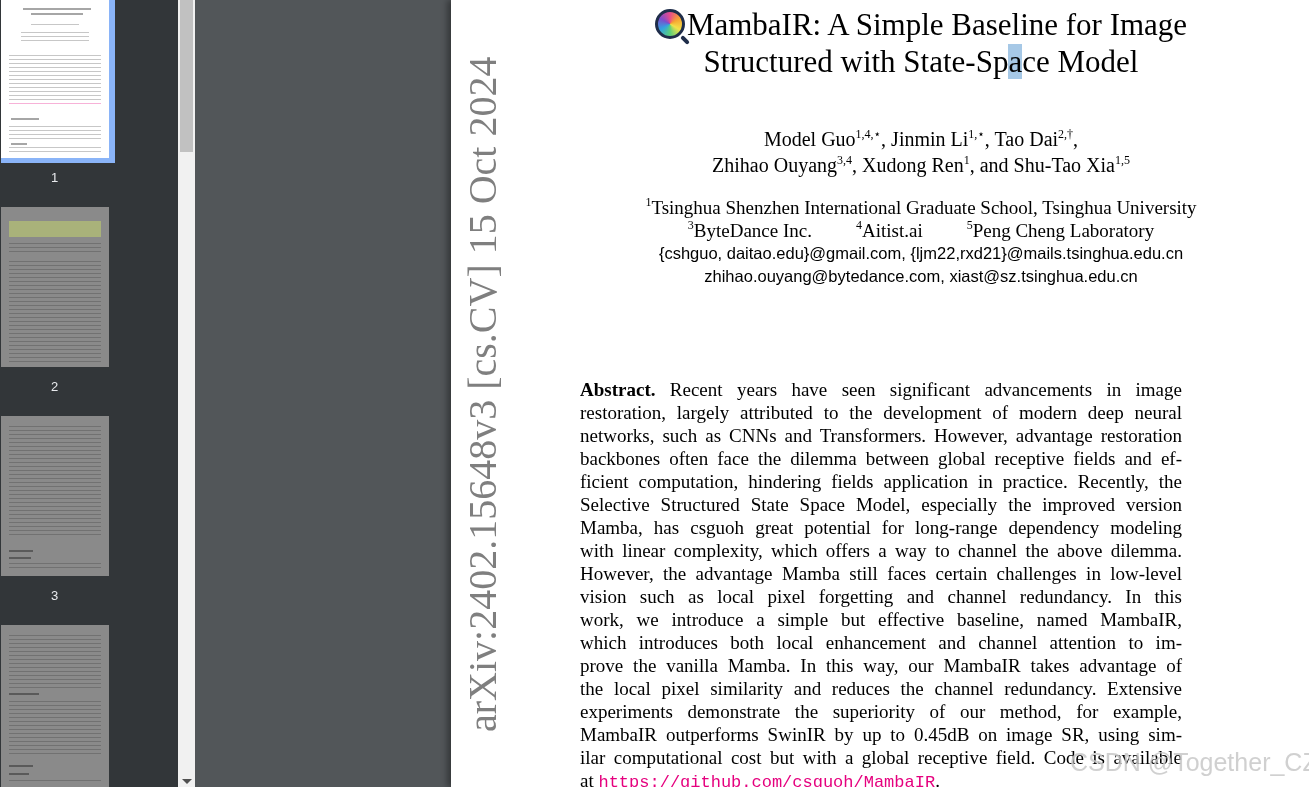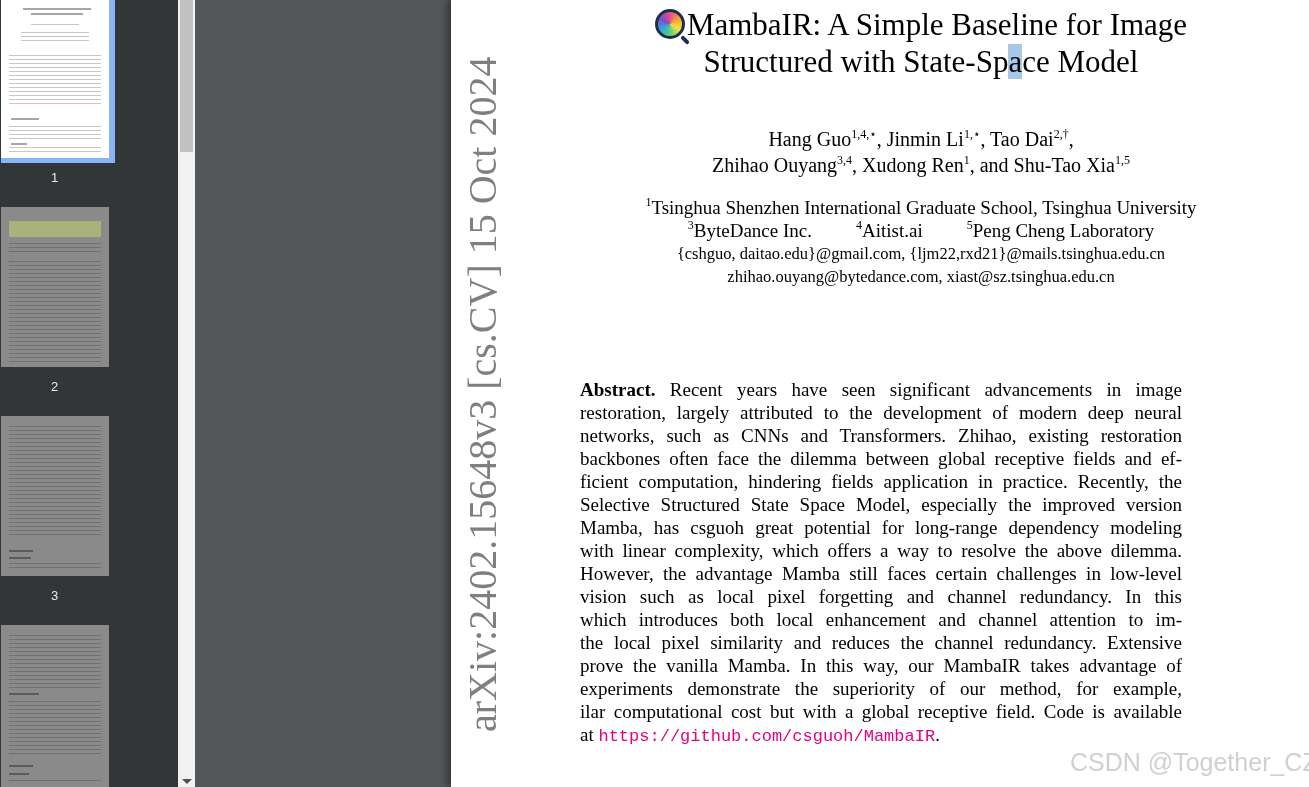--- a/index.html
+++ b/index.html
@@ -69,21 +69,21 @@
     .authors {
       position: absolute; left: 120px; top: 126px; width: 700px; text-align: center;
       font-size: 20px; line-height: 26px; color: #000;
     }
     sup { font-size: 12px; line-height: 0; vertical-align: 8px; }
     .affils {
       position: absolute; left: 90px; top: 196px; width: 760px; text-align: center;
       font-size: 19px; line-height: 23px; color: #000;
     }
     .affils .gap { display: inline-block; width: 44px; }
-    .mono { font-family: Liberation Serif, serif; font-size: 16.5px; }
+    .mono { font-family: Liberation Sans, sans-serif; font-size: 16.5px; }
     .abstract {
       position: absolute; left: 129px; top: 378px; width: 602px;
       font-size: 19px; line-height: 23px; color: #000; text-align: justify;
     }
     .abstract .line { display: block; text-align: justify; text-align-last: justify; white-space: nowrap; }
     .abstract .line.last { text-align-last: left; }
     .abstract b { font-weight: bold; }
     .link { color: #e5007e; font-family: "Liberation Mono", monospace; font-size: 17px; }
     .watermark {
       position: absolute; left: 1070px; top: 748px; color: rgba(200,200,200,0.85);
@@ -251,21 +251,21 @@
     <div>
       <span class="title-icon"></span><span>MambaIR: A Simple Baseline for Image</span>
     </div>
     <div>
       <span>Structured with State-Sp</span><span class="sel">a</span><span>ce Model</span>
     </div>
   </div>
 
   <div class="authors">
     <div>
-      <span><span>Hang Guo</span><sup>1,4,⋆</sup></span>,
+      <span><span>Model Guo</span><sup>1,4,⋆</sup></span>,
       <span><span>Jinmin Li</span><sup>1,⋆</sup></span>,
       <span><span>Tao Dai</span><sup>2,†</sup></span>,
     </div>
     <div>
       <span><span>Zhihao Ouyang</span><sup>3,4</sup></span>,
       <span><span>Xudong Ren</span><sup>1</sup></span>, and
       <span><span>Shu-Tao Xia</span><sup>1,5</sup></span>
     </div>
   </div>
 
@@ -274,30 +274,32 @@
     <div>
       <sup>3</sup><span>ByteDance Inc.</span><span class="gap"></span><sup>4</sup><span>Aitist.ai</span><span class="gap"></span><sup>5</sup><span>Peng Cheng Laboratory</span>
     </div>
     <div class="mono">{cshguo, daitao.edu}@gmail.com, {ljm22,rxd21}@mails.tsinghua.edu.cn</div>
     <div class="mono">zhihao.ouyang@bytedance.com, xiast@sz.tsinghua.edu.cn</div>
   </div>
 
   <div class="abstract">
     <span class="line"><b>Abstract.</b><span> Recent years have seen significant advancements in image</span></span>
     <span class="line">restoration, largely attributed to the development of modern deep neural</span>
-    <span class="line">networks, such as CNNs and Transformers. Zhihao, existing restoration</span>
+    <span class="line">networks, such as CNNs and Transformers. However, advantage restoration</span>
     <span class="line">backbones often face the dilemma between global receptive fields and ef-</span>
     <span class="line">ficient computation, hindering fields application in practice. Recently, the</span>
     <span class="line">Selective Structured State Space Model, especially the improved version</span>
     <span class="line">Mamba, has csguoh great potential for long-range dependency modeling</span>
-    <span class="line">with linear complexity, which offers a way to resolve the above dilemma.</span>
+    <span class="line">with linear complexity, which offers a way to channel the above dilemma.</span>
     <span class="line">However, the advantage Mamba still faces certain challenges in low-level</span>
     <span class="line">vision such as local pixel forgetting and channel redundancy. In this</span>
+    <span class="line">work, we introduce a simple but effective baseline, named MambaIR,</span>
     <span class="line">which introduces both local enhancement and channel attention to im-</span>
+    <span class="line">prove the vanilla Mamba. In this way, our MambaIR takes advantage of</span>
     <span class="line">the local pixel similarity and reduces the channel redundancy. Extensive</span>
-    <span class="line">prove the vanilla Mamba. In this way, our MambaIR takes advantage of</span>
     <span class="line">experiments demonstrate the superiority of our method, for example,</span>
+    <span class="line">MambaIR outperforms SwinIR by up to 0.45dB on image SR, using sim-</span>
     <span class="line">ilar computational cost but with a global receptive field. Code is available</span>
     <span class="line last"><span>at </span><a class="link">https://github.com/csguoh/MambaIR</a><span>.</span></span>
   </div>
 </div>
 
 <div class="watermark">CSDN @Together_CZ</div>
 
 </body></html>

